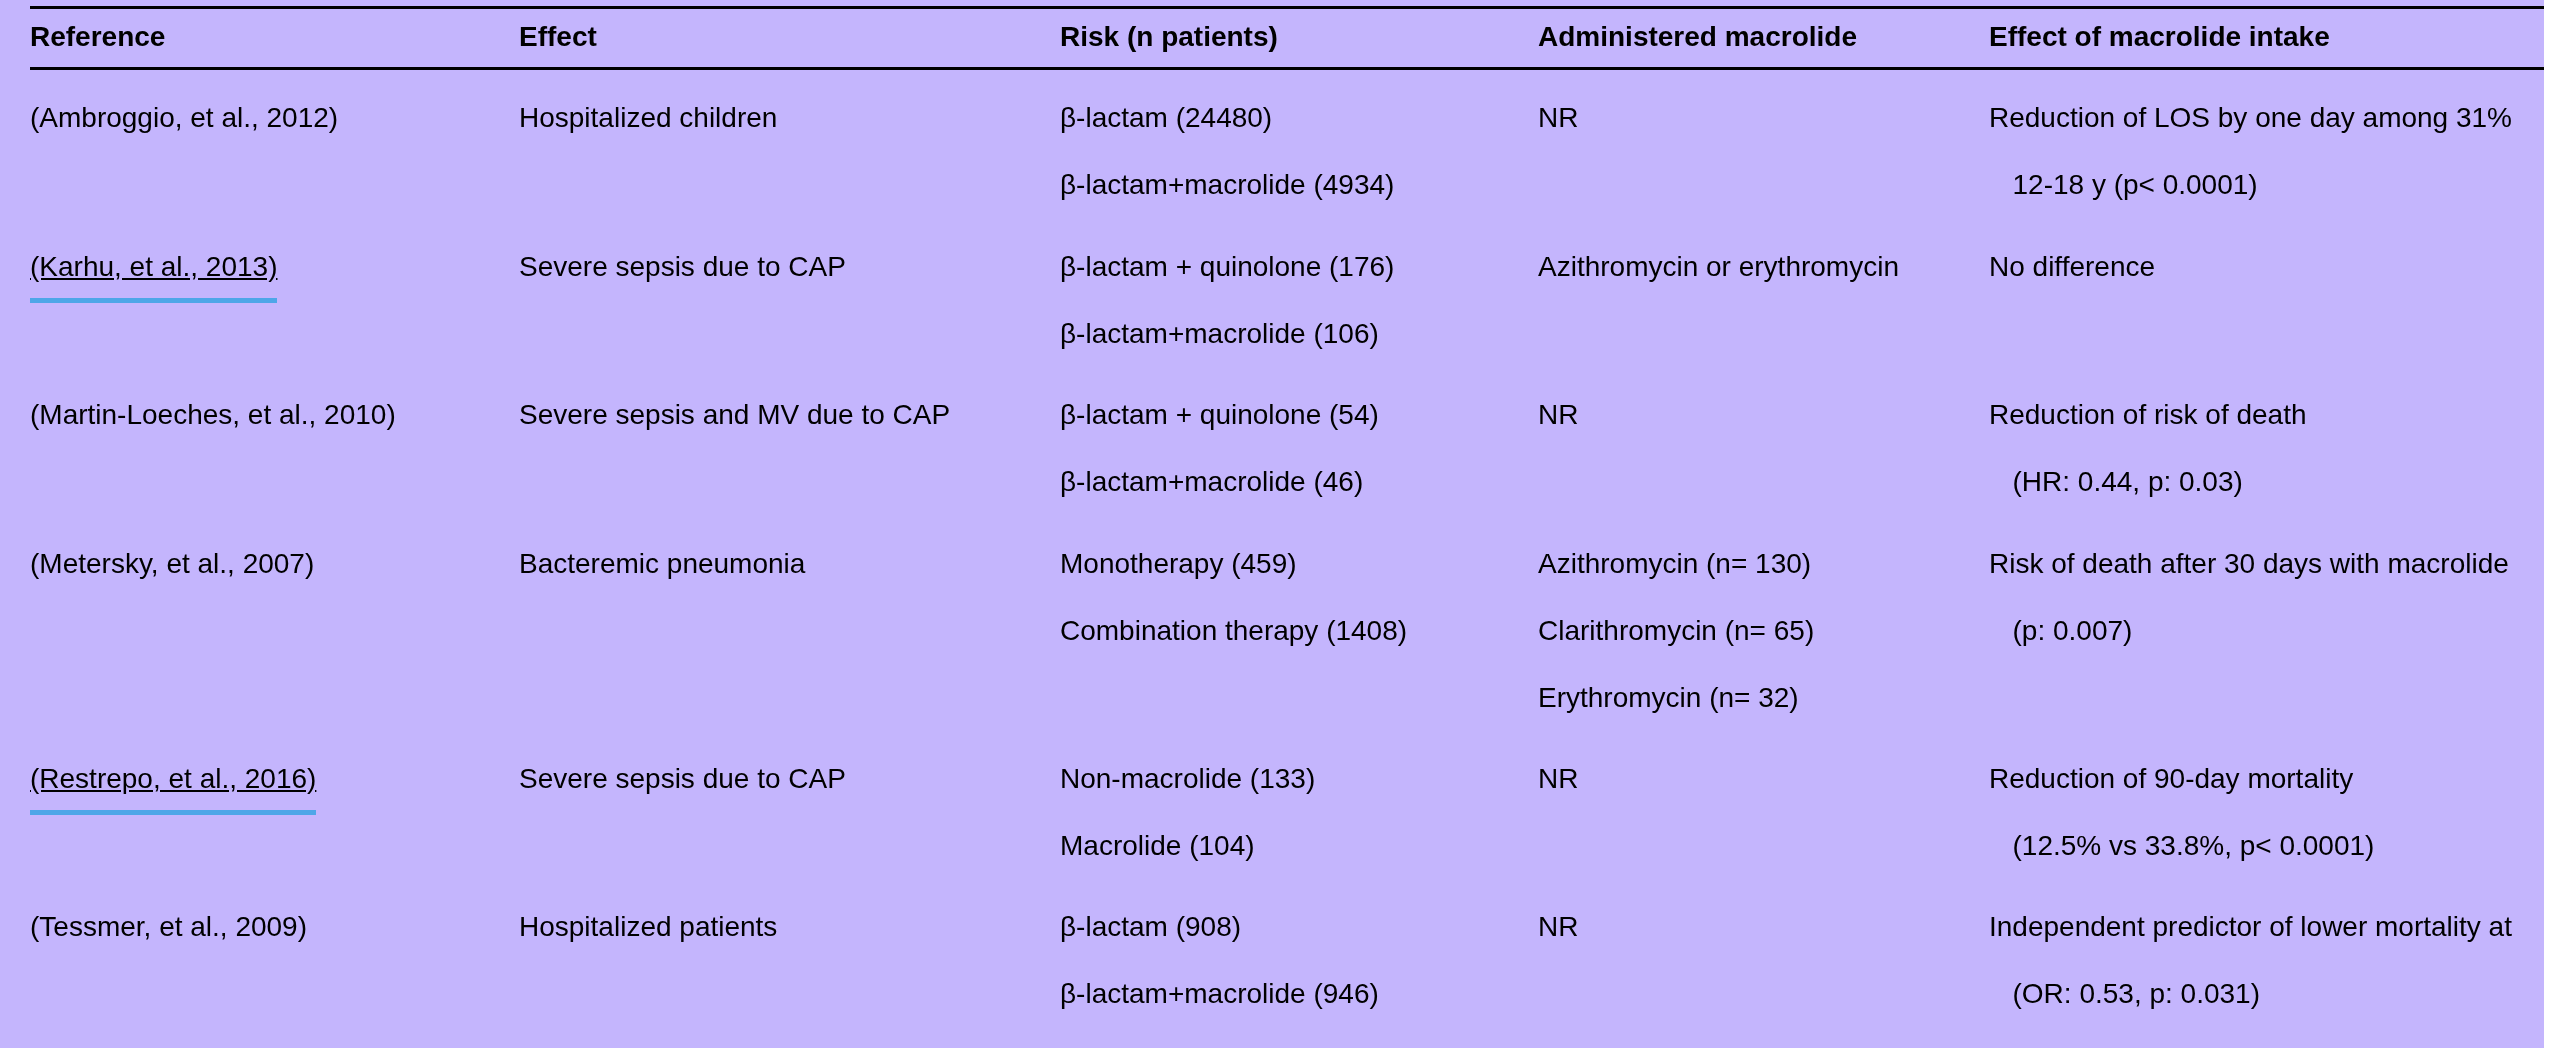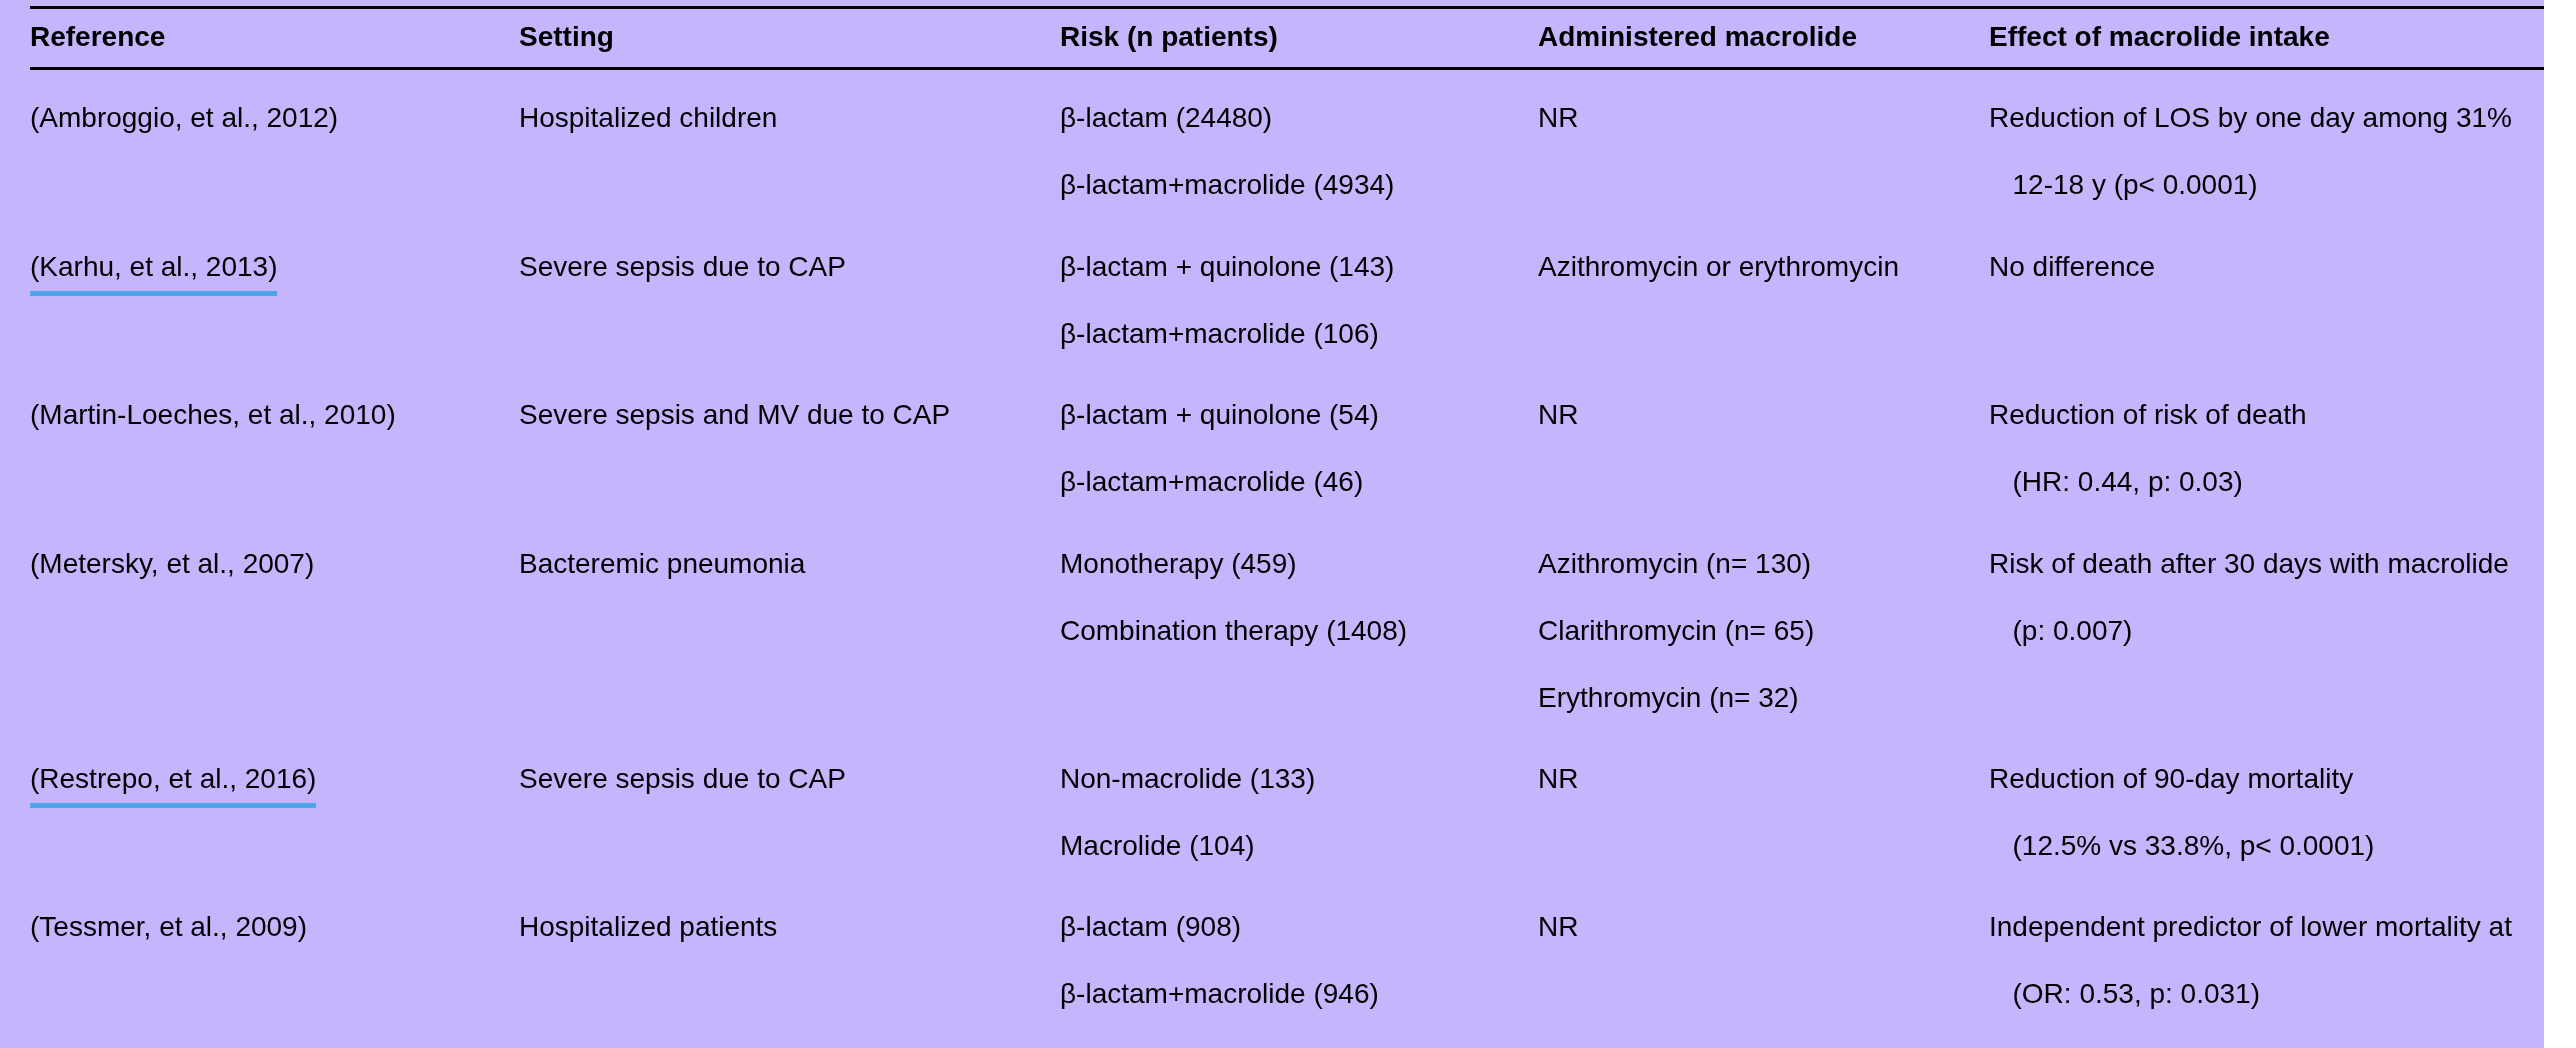--- a/index.html
+++ b/index.html
@@ -73,44 +73,45 @@
   .ln.indent { padding-left: 23.5px; }
 
   tbody tr > td:first-child .ln:first-child { }
 
   tbody tr.body-row > td {
     padding-top: 14.4px;
   }
 
   .reflink {
     border-bottom: 5.4px solid #4EA6E8;
-    padding-bottom: 10px;
+    padding-bottom: 17px;
     display: inline-block;
     line-height: 1.0;
+    text-decoration: underline;
   }
 
   .ref-plain { display: inline-block; text-align: center; }
 </style>
 </head>
 <body>
 
 <div class="sheet">
   <div class="table-wrap">
     <table class="studies">
       <colgroup>
         <col class="c-ref">
           <col class="c-setting">
           <col class="c-arms">
           <col class="c-drug">
           <col class="c-effect">
       </colgroup>
       <thead>
         <tr>
           <th>Reference</th>
-          <th>Setting</th>
+          <th>Effect</th>
           <th>Risk (n patients)</th>
           <th>Administered macrolide</th>
           <th>Effect of macrolide intake</th>
         </tr>
       </thead>
       <tbody id="tbody">
           <tr class="body-row">
             <td>
               <span class="ln"><span class="ref-plain">(Ambroggio, et al., 2012)</span></span>
               <span class="ln blank">&nbsp;</span>
@@ -135,21 +136,21 @@
           <tr class="body-row">
             <td>
               <span class="ln"><span class="reflink" style="border-bottom-color: rgb(78, 166, 232);">(Karhu, et al., 2013)</span></span>
               <span class="ln blank">&nbsp;</span>
             </td>
             <td>
               <span class="ln">Severe sepsis due to CAP</span>
               <span class="ln blank">&nbsp;</span>
             </td>
             <td>
-              <span class="ln">β-lactam + quinolone (143)</span>
+              <span class="ln">β-lactam + quinolone (176)</span>
               <span class="ln">β-lactam+macrolide (106)</span>
             </td>
             <td>
               <span class="ln">Azithromycin or erythromycin</span>
               <span class="ln blank">&nbsp;</span>
             </td>
             <td>
               <span class="ln">No difference</span>
               <span class="ln blank">&nbsp;</span>
             </td>

